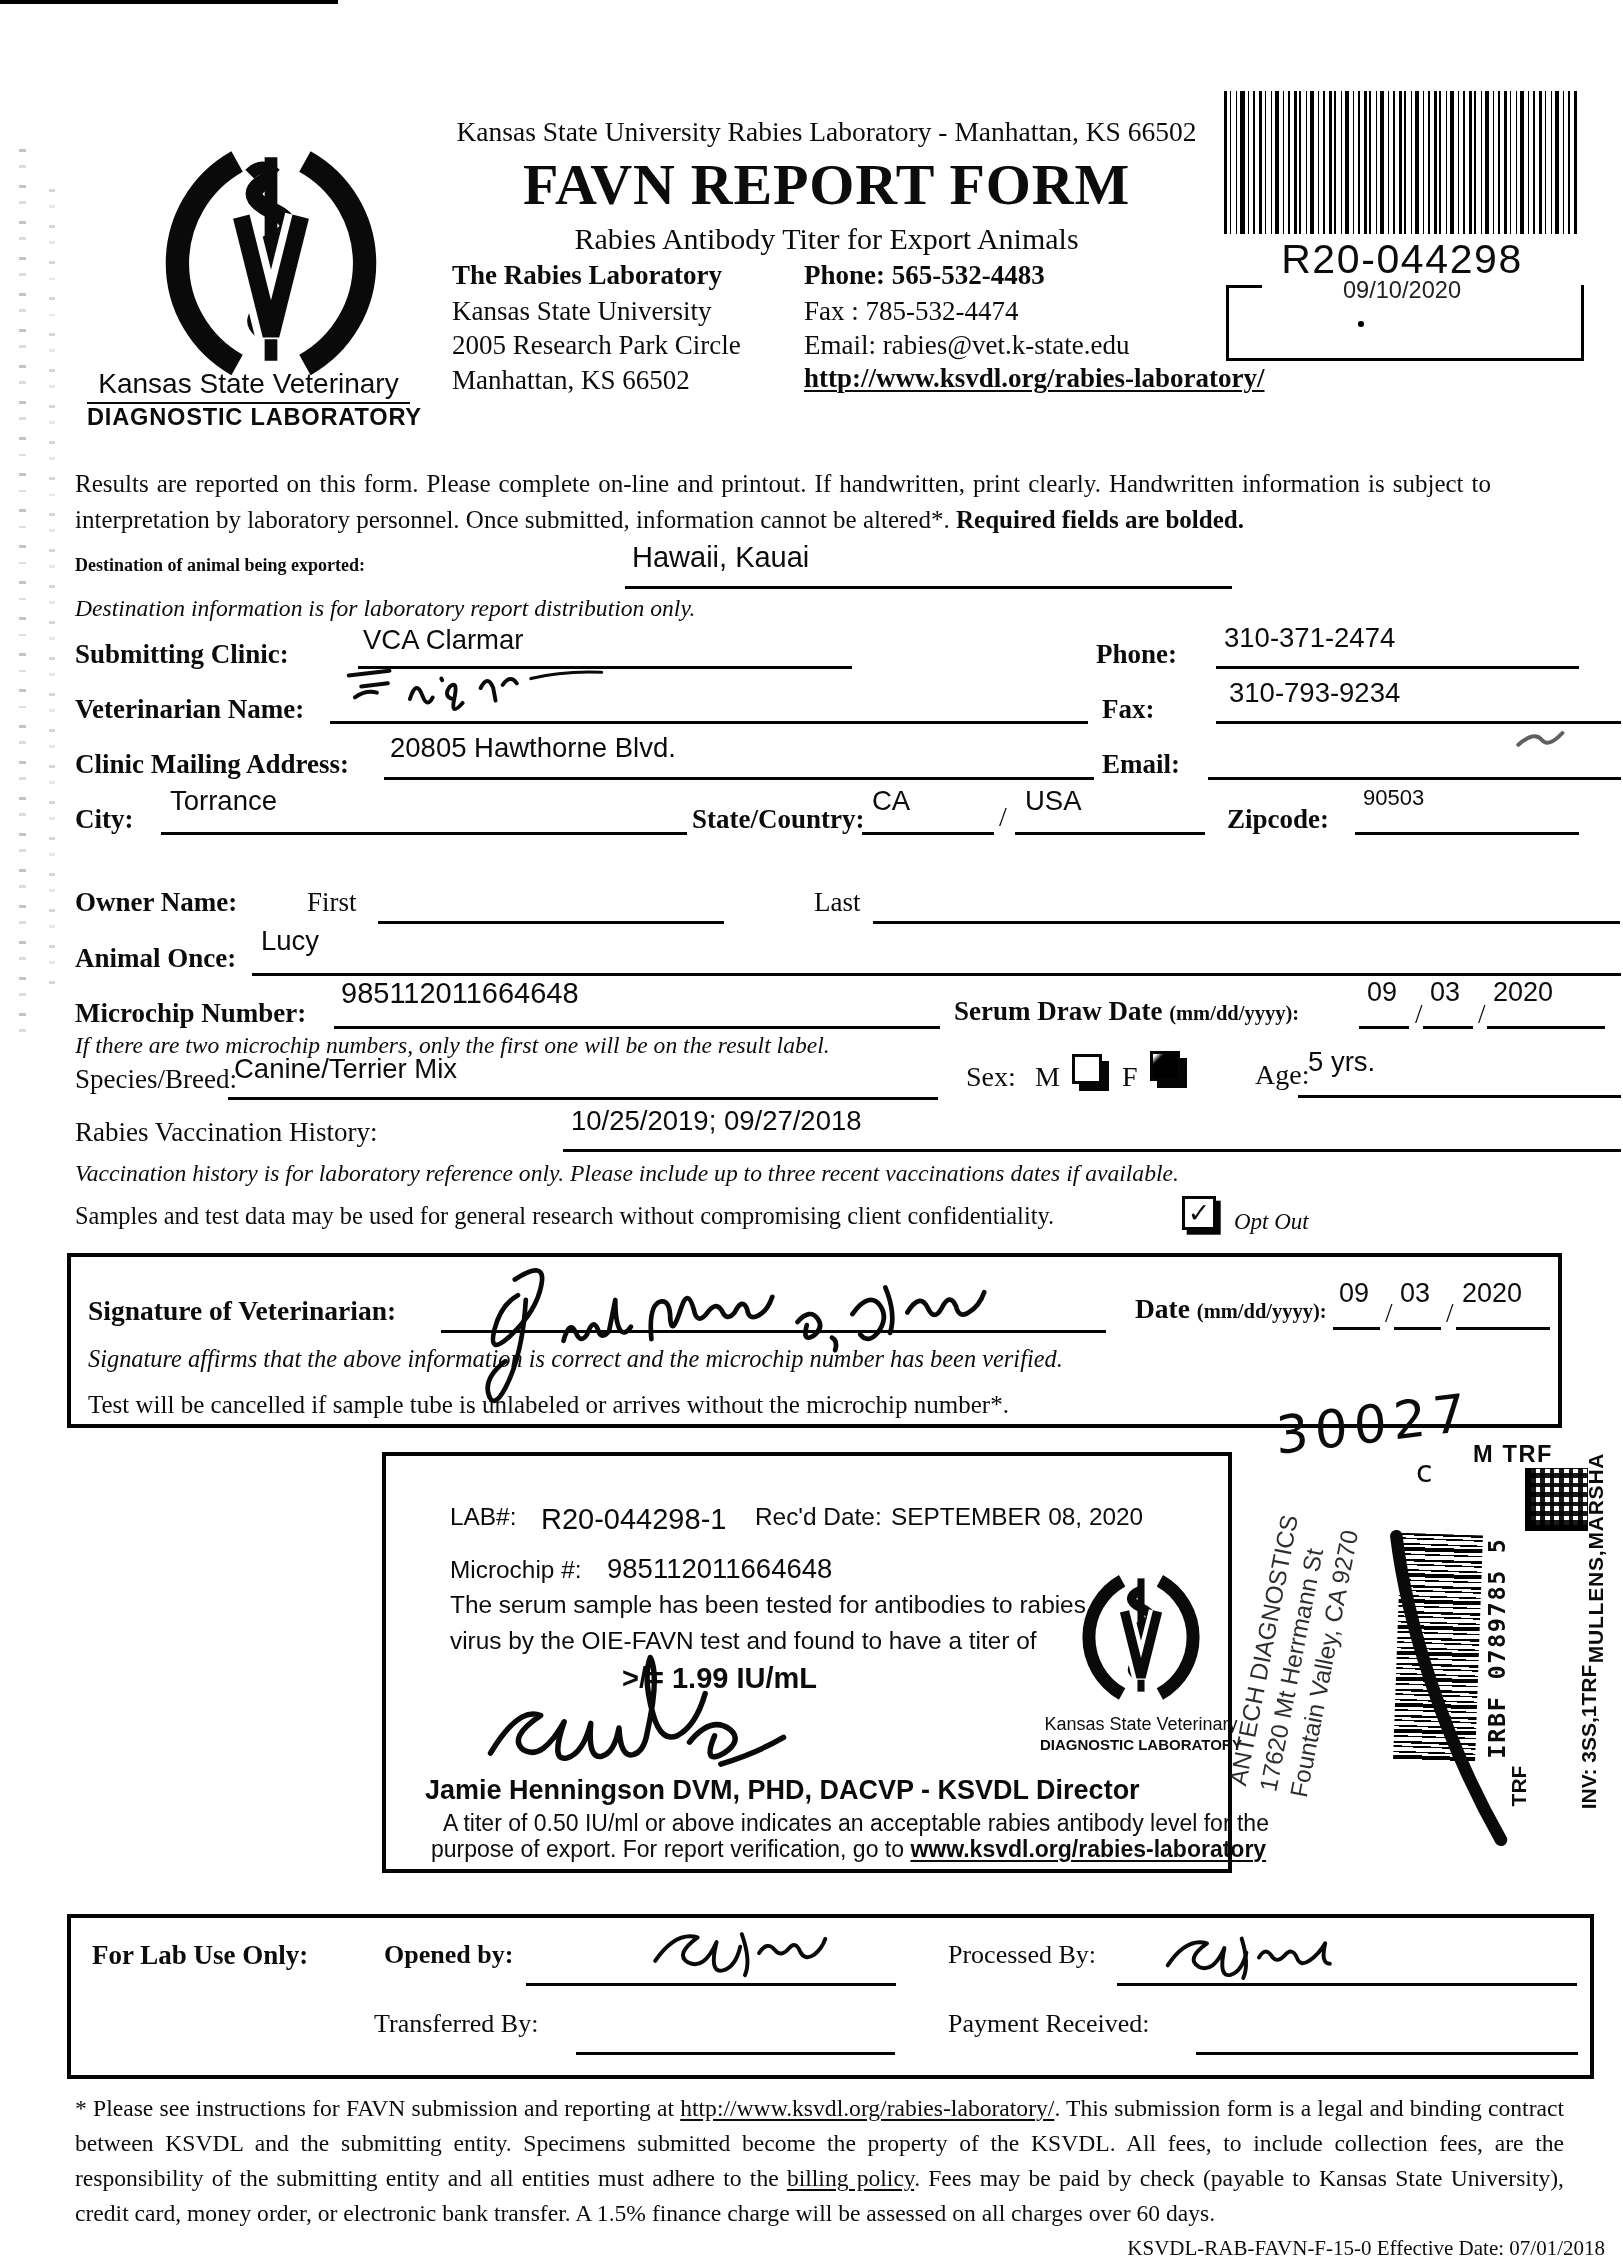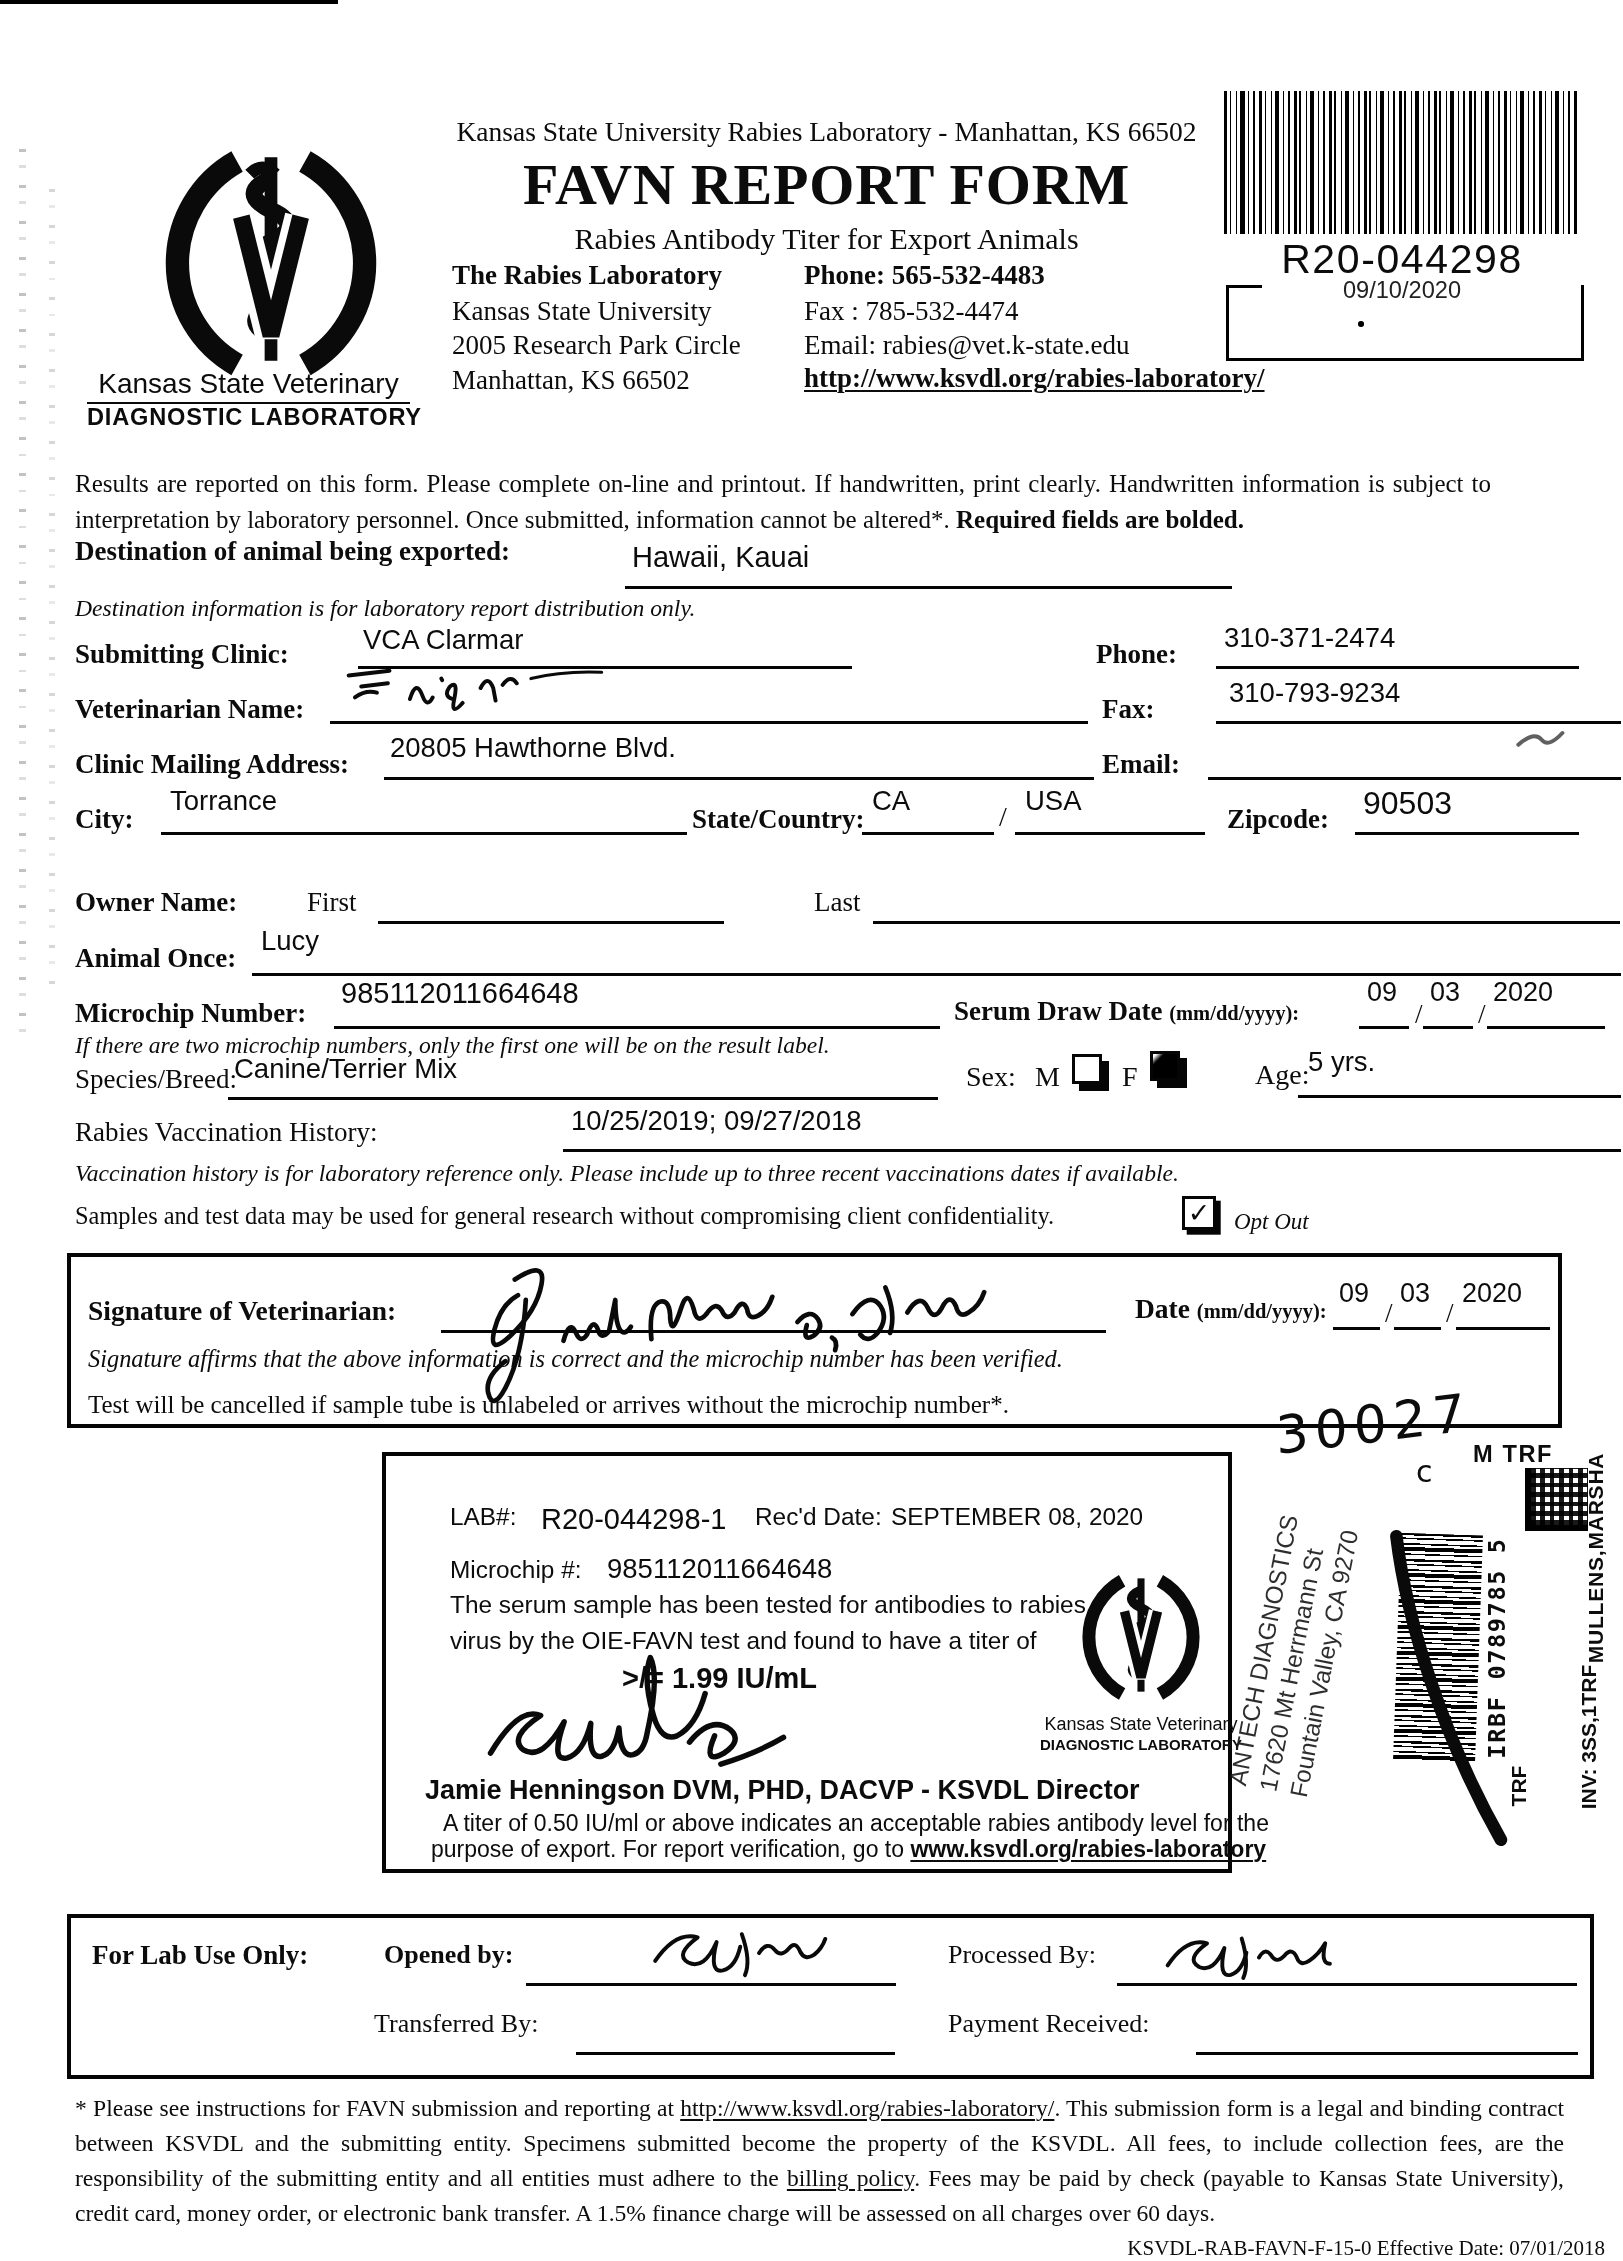--- a/index.html
+++ b/index.html
@@ -76,21 +76,21 @@
   <div class="t sans center" style="left:1224px;top:236px;width:356px;font-size:41px;letter-spacing:1.6px;">R20-044298</div>
   <div class="t sans center" style="left:1224px;top:277px;width:356px;font-size:23.6px;color:#222;">09/10/2020</div>
   <div class="t" style="left:1226px;top:285px;width:352px;height:73px;border-left:3.1px solid #000;border-right:3.1px solid #000;border-bottom:3.9px solid #000;"></div>
   <div class="t" style="left:1226px;top:285px;width:36px;height:3.1px;background:#000;"></div>
   <div class="t" style="left:1358px;top:321px;width:5.5px;height:5.5px;background:#000;border-radius:50%;"></div>
 
   <div class="t serif" style="left:75px;top:466px;width:1416px;font-size:25px;line-height:36px;white-space:normal;text-align:justify;">
     <span>Results are reported on this form. Please complete on-line and printout. If handwritten, print clearly. Handwritten information is subject to interpretation by laboratory personnel. Once submitted, information cannot be altered*. </span><span class="b">Required fields are bolded.</span>
   </div>
 
-  <div class="t serif b" style="left:75px;top:536px;font-size:27px;">Destination of animal being exported:</div>
+  <div class="t serif b" style="left:75px;top:555px;font-size:18px;">Destination of animal being exported:</div>
   <div class="t sans" style="left:632px;top:541px;font-size:29px;">Hawaii, Kauai</div>
   <div class="line thick" style="left:625px;top:586px;width:607px;"></div>
   <div class="t serif i" style="left:75px;top:595px;font-size:23.6px;">Destination information is for laboratory report distribution only.</div>
 
   <div class="t serif b" style="left:75px;top:639px;font-size:27px;">Submitting Clinic:</div>
   <div class="t sans" style="left:363px;top:624px;font-size:27.5px;">VCA Clarmar</div>
   <div class="line thick" style="left:358px;top:666px;width:494px;"></div>
   <div class="t serif b" style="left:1096px;top:639px;font-size:27px;">Phone:</div>
   <div class="t sans" style="left:1224px;top:622px;font-size:27.5px;">310-371-2474</div>
   <div class="line thick" style="left:1216px;top:666px;width:363px;"></div>
@@ -118,21 +118,21 @@
   <div class="t serif b" style="left:75px;top:804px;font-size:27px;">City:</div>
   <div class="t sans" style="left:170px;top:785px;font-size:27.5px;">Torrance</div>
   <div class="line thick" style="left:161px;top:832px;width:526px;"></div>
   <div class="t serif b" style="left:692px;top:804px;font-size:27px;">State/Country:</div>
   <div class="t sans" style="left:872px;top:785px;font-size:27.5px;">CA</div>
   <div class="line thick" style="left:862px;top:832px;width:132px;"></div>
   <div class="t serif" style="left:999px;top:801px;font-size:28px;">/</div>
   <div class="t sans" style="left:1025px;top:785px;font-size:27.5px;">USA</div>
   <div class="line thick" style="left:1015px;top:832px;width:190px;"></div>
   <div class="t serif b" style="left:1227px;top:804px;font-size:27px;">Zipcode:</div>
-  <div class="t sans" style="left:1363px;top:785px;font-size:32px;">90503</div>
+  <div class="t sans" style="left:1363px;top:785px;font-size:22px;">90503</div>
   <div class="line thick" style="left:1355px;top:832px;width:224px;"></div>
 
   <div class="t serif b" style="left:75px;top:887px;font-size:27px;">Owner Name:</div>
   <div class="t serif" style="left:307px;top:887px;font-size:27px;">First</div>
   <div class="line thick" style="left:378px;top:921px;width:346px;"></div>
   <div class="t serif" style="left:814px;top:887px;font-size:27px;">Last</div>
   <div class="line thick" style="left:873px;top:921px;width:747px;"></div>
 
   <div class="t serif b" style="left:75px;top:943px;font-size:27px;">Animal Once:</div>
   <div class="t sans" style="left:261px;top:925px;font-size:27.5px;">Lucy</div>

